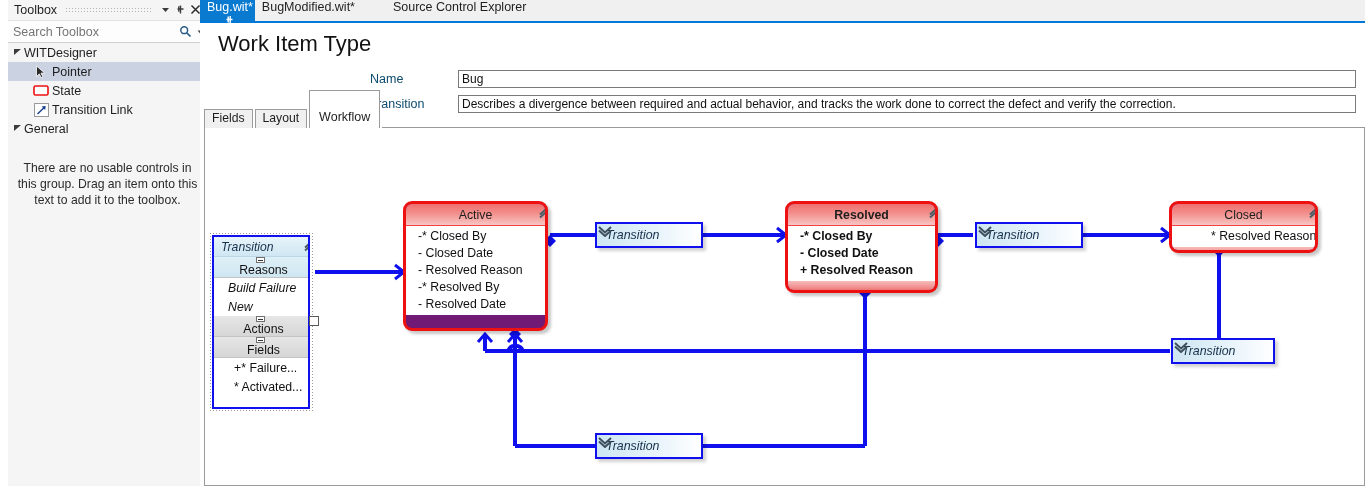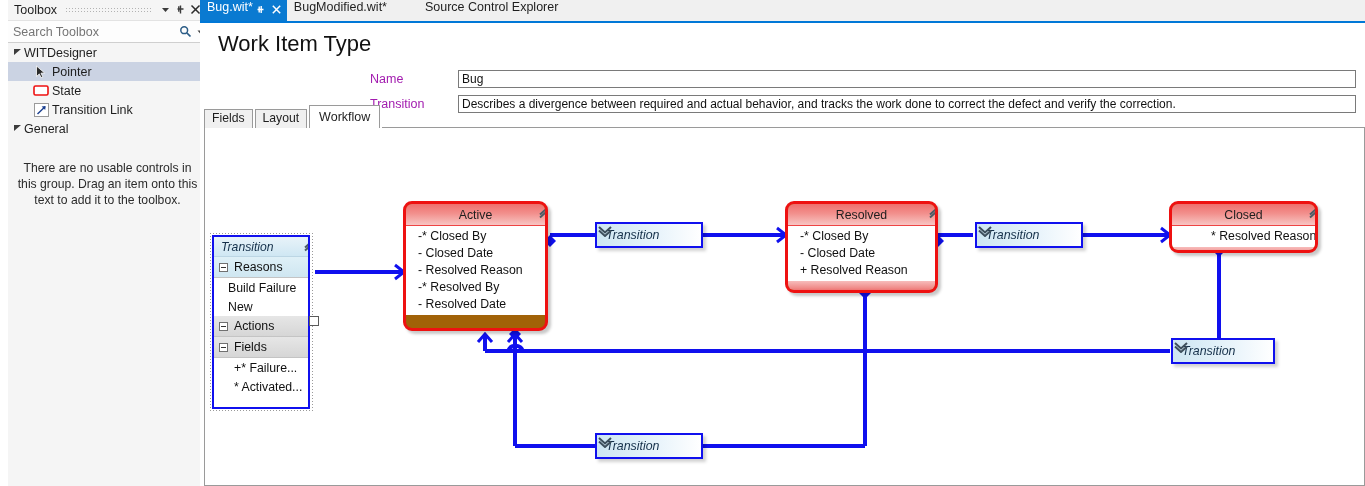--- a/index.html
+++ b/index.html
@@ -59,72 +59,73 @@
     font-size:12.2px;color:#2b2b2b;
   }
 
   
   .tabstrip{
     position:absolute;left:200px;top:0;width:1165px;height:21px;
     background:#f0f0f0;border-bottom:2px solid #0078d7;
     display:flex;align-items:stretch;
   }
   .tab{
-    display:flex;height:21px;padding:0 7px;font-size:12.5px;color:#1e1e1e;
+    display:flex;align-items:center;height:21px;padding:0 7px;font-size:12.5px;color:#1e1e1e;
     white-space:nowrap;
+    flex-direction:column;
   }
   .tab.active{background:#0a7ad1;color:#ffffff;padding-right:2px;}
   .tab .pin,.tab .cls{
     width:16px;height:18px;display:flex;align-items:center;justify-content:center;color:#fff;font-size:11px;
   }
   .tab-sep{width:24px;}
 
   
   .editor{
     position:absolute;left:200px;top:23px;width:1165px;height:463px;
     background:#ffffff;
   }
   .wit-title{
     position:absolute;left:18px;top:8px;font-size:22px;color:#111;
     font-family:"Liberation Sans",sans-serif;
   }
   .field-row{position:absolute;display:flex;align-items:center;}
-  .field-label{width:88px;font-size:12.5px;color:#a21caf;}
+  .field-label{width:88px;font-size:12.5px;color:#0c4a6e;}
   .field-input{
     height:16px;border:1px solid #7a7a7a;background:#ffffff;
     font-family:"Liberation Sans",sans-serif;font-size:12px;color:#111;
     padding:0 3px;outline:none;box-sizing:content-box;
   }
 
   
   .inner-tabs{
     position:absolute;left:4px;top:86px;width:1161px;height:19px;
     display:flex;align-items:flex-end;
   }
   .itab{
     border:1px solid #9a9a9a;border-bottom:none;background:#f0f0f0;
     font-size:12.2px;color:#1e1e1e;padding:1px 7px 2px 7px;margin-right:2px;height:15px;
     box-sizing:content-box;line-height:15px;
   }
-  .itab.active{background:#ffffff;font-size:12.5px;padding:3px 9px 3px 9px;height:16px;line-height:16px;position:relative;top:0;z-index:3;}
+  .itab.active{background:#ffffff;font-size:12.5px;padding:18px 9px 3px 9px;height:16px;line-height:16px;position:relative;top:0;z-index:3;}
   .itab-fill{flex:1;border-bottom:1px solid #9a9a9a;height:1px;}
 
   
   .canvas{
     position:absolute;left:4px;top:105px;width:1161px;height:358px;
     background:#ffffff;border:1px solid #9a9a9a;border-top:none;box-sizing:border-box;
     overflow:hidden;
   }
   .canvas svg{position:absolute;left:0;top:0;}
 
   
   .node{position:absolute;box-sizing:border-box;}
   .node-box{
     position:absolute;left:0;top:0;
-    border:3px solid #ee1111;border-radius:9px;background:#a16207;
+    border:3px solid #ee1111;border-radius:9px;background:#701a75;
     box-shadow:3px 3px 3px rgba(0,0,0,.22);
     box-sizing:border-box;overflow:hidden;
   }
   .node-head{
     height:21px;display:flex;align-items:center;justify-content:center;position:relative;
     background:linear-gradient(to bottom,#ef6f6d 0%,#f2908d 45%,#f8c5c3 100%);
     border-bottom:1px solid #ee4444;
   }
   .node-head-t{font-size:12.3px;color:#1e1e1e;}
   .chev{position:absolute;right:7px;top:3px;}
@@ -155,31 +156,31 @@
     background-size:3px 3px;}
   .tp-head{
     height:19px;display:flex;align-items:center;position:relative;
     background:linear-gradient(to bottom,#e8f3f9 0%,#cfe7f3 100%);
     border-bottom:1px solid #bcd6e4;
   }
   .tp-head .lbl{font-style:italic;font-size:12.2px;color:#15304a;padding-left:7px;}
   .tp-sec{
     height:20px;display:flex;align-items:center;font-size:12.3px;color:#111;
     background:linear-gradient(to bottom,#e6e6e6 0%,#d6d6d6 100%);
-    border-bottom:1px solid #c4c4c4;padding-left:5px;
+    border-bottom:1px solid #c4c4c4;padding-left:5px;flex-direction:column;
   }
   .tp-sec.alt{background:linear-gradient(to bottom,#dff0f7 0%,#cfe6f1 100%);}
   .boxminus{
     width:9px;height:9px;border:1px solid #707070;background:#fff;
     display:inline-flex;align-items:center;justify-content:center;margin-right:6px;
     font-size:9px;line-height:7px;color:#222;box-sizing:border-box;
   }
   .boxminus i{display:block;width:5px;height:1px;background:#333;font-style:normal;}
   .tp-item{height:19px;display:flex;align-items:center;font-size:12.3px;color:#111;padding-left:20px;background:#fff;}
-  .tp-item.c{padding-left:14px;}
+  .tp-item.c{padding-left:14px;font-style:italic;}
   .handle{
     position:absolute;width:8px;height:8px;background:#ffffff;border:1px solid #5a5a5a;
   }
 </style>
 </head>
 <body>
 
 <div class="app">
 
   <div class="toolbox">
@@ -424,21 +425,21 @@
           <div class="node-body">
             <div class="node-row">-* Closed By</div>
             <div class="node-row">- Closed Date</div>
             <div class="node-row">- Resolved Reason</div>
             <div class="node-row">-* Resolved By</div>
             <div class="node-row">- Resolved Date</div>
           </div>
         </div>
       </div>
 
-      <div class="node" style="left:580px;top:73px;width:172px;height:95px;">
+      <div class="node" style="left:580px;top:73px;width:172px;height:95px;font-weight:bold;">
         <div class="node-box" style="width:153px;height:92px;">
           <div class="node-head">
             <span class="node-head-t">Resolved</span>
             <span class="chev">
               <svg width="14" height="13" viewBox="0 0 14 13">
                   <path d="M2 7.5 L7 3 L12 7.5 M2 10.5 L7 6 L12 10.5" stroke="#4a5b66" stroke-width="2" fill="none"></path>
                 </svg>
             </span>
           </div>
           <div class="node-body">

